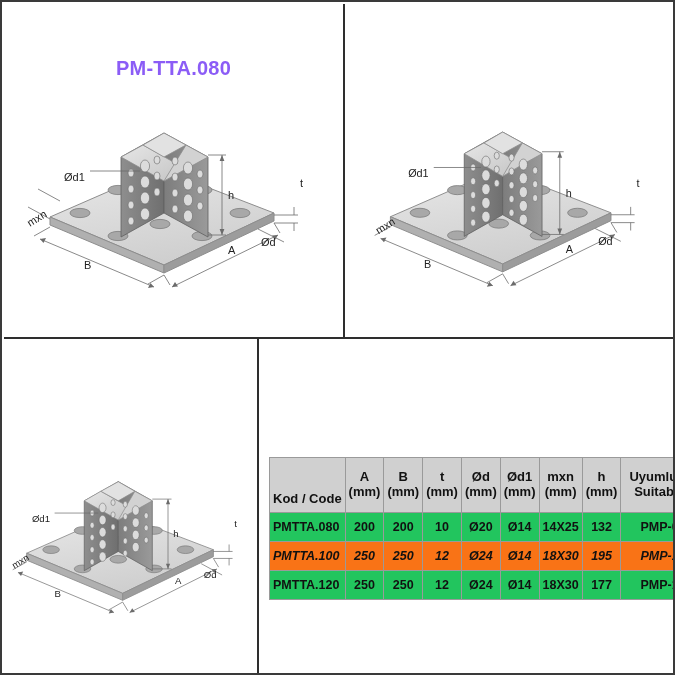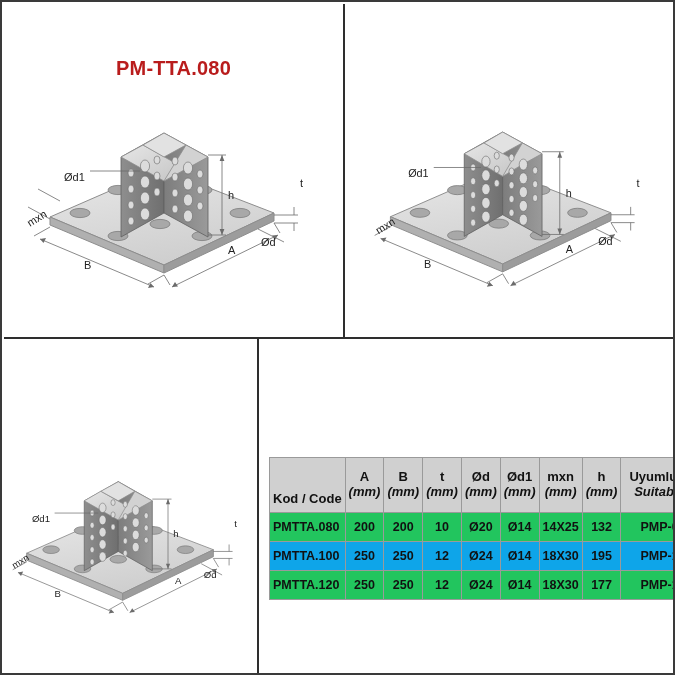--- a/index.html
+++ b/index.html
@@ -13,43 +13,43 @@
   #h-div{left:2px;top:335px;width:671px;height:2px;}
   #v-div-bot{left:255px;top:337px;width:2px;height:336px;}
 
   .panel{position:absolute;box-sizing:border-box;}
   #panel-tl{left:2px;top:2px;width:339px;height:333px;}
   #panel-tr{left:343px;top:2px;width:330px;height:333px;}
   #panel-bl{left:2px;top:337px;width:253px;height:336px;}
   #panel-br{left:257px;top:337px;width:416px;height:336px;}
 
   .panel-title{position:absolute;width:100%;text-align:center;
-      font-weight:bold;font-size:20px;color:#b91c1c;letter-spacing:.2px;}
+      font-weight:bold;font-size:20px;color:#8b5cf6;letter-spacing:.2px;}
   #panel-tl .panel-title{top:53px;}
   #panel-tr .panel-title{top:53px;}
   #panel-bl .panel-title{top:45px;font-size:19px;}
 
   .fig{position:absolute;}
   #fig-tl{left:8px;top:105px;}
   #fig-tr{left:8px;top:105px;}
   #fig-bl{left:0px;top:95px;}
 
   
   #spec-table{position:absolute;left:10px;top:118px;border-collapse:collapse;
      font-size:12.5px;color:#111;}
   #spec-table th,#spec-table td{border:1px solid #9a9a9a;text-align:center;
      padding:1px 3px;font-weight:bold;white-space:nowrap;line-height:1.12;}
   #spec-table thead th{background:#d0d0d0;height:48px;vertical-align:middle;font-size:13px;}
   #spec-table tbody td{height:26px;background:#22c55e;}
-  #spec-table tbody tr.alt td{background:#0ea5e9;}
+  #spec-table tbody tr.alt td{background:#f97316;font-style:italic;}
   #spec-table td.code,#spec-table th.code{text-align:left;}
   #spec-table th.code{vertical-align:bottom;padding-bottom:5px;}
   #spec-table th.prof,#spec-table td.prof{padding-left:8px;padding-right:8px;}
   .hdr-l1{display:block;}
-  .hdr-l2{display:block;font-style:italic;}
+  .hdr-l2{display:block;}
 </style>
 </head>
 <body>
 
 <div id="sheet">
 
   <div class="divider" id="v-div-top"></div>
   <div class="divider" id="h-div"></div>
   <div class="divider" id="v-div-bot"></div>
 

